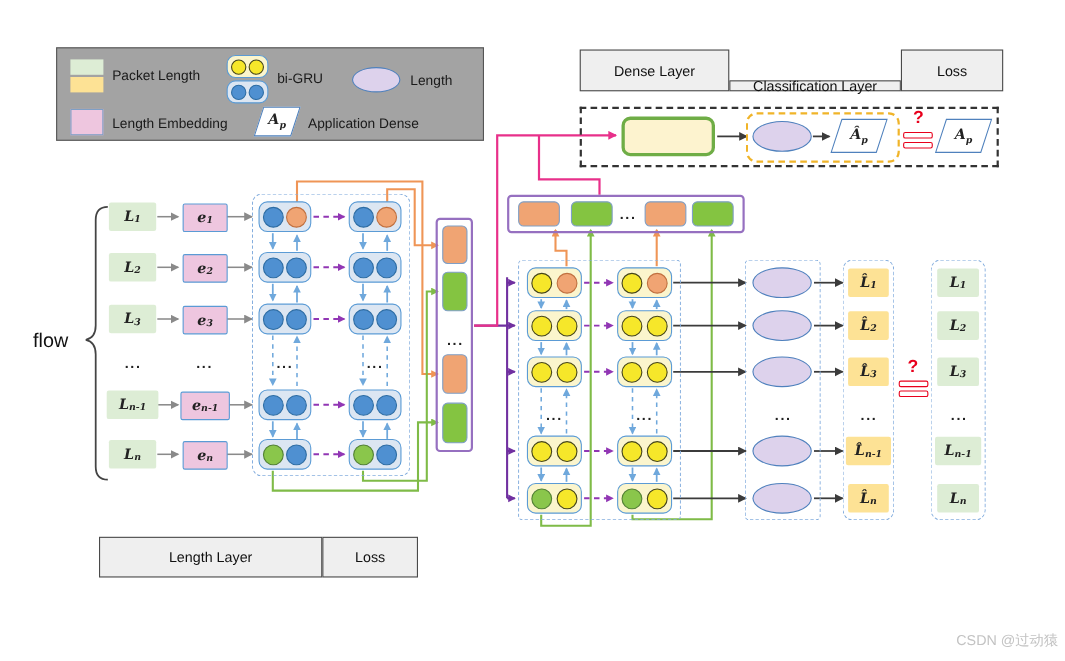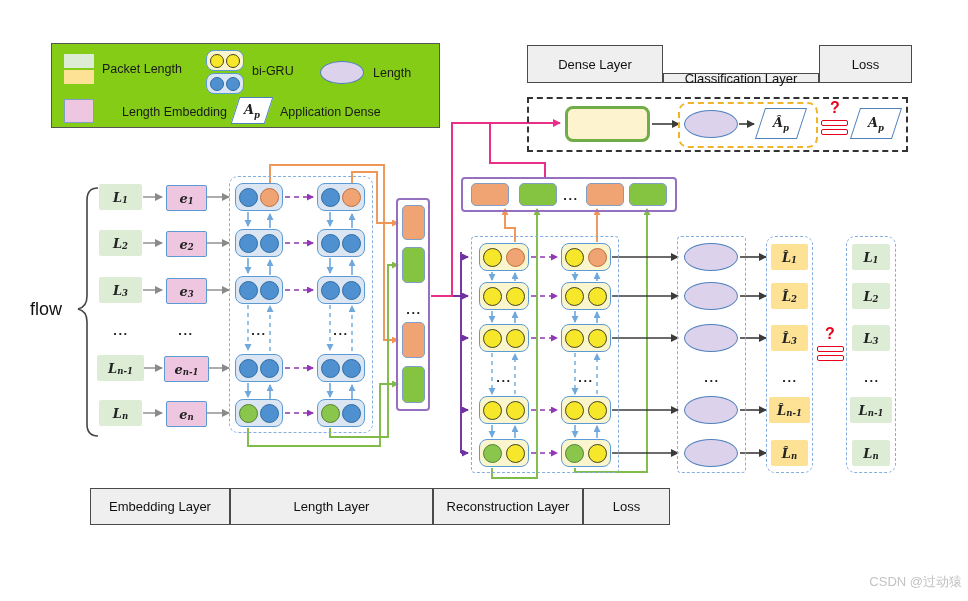--- a/index.html
+++ b/index.html
@@ -63,21 +63,21 @@
   .odash{position:absolute;border:2.5px dashed var(--orange_dash_border);border-radius:10px;box-sizing:border-box;}
   .para{position:absolute;border:1.5px solid #4f81bd;background:#fff;transform:skewX(-18deg);
         display:flex;align-items:center;justify-content:center;box-sizing:border-box;}
   .para .inner{transform:skewX(18deg);font:bold italic 13px "DejaVu Serif",serif;}
   .para .inner sub{font-size:8.5px;}
 
   .qmark{position:absolute;color:var(--red);font:bold 16px "Liberation Sans",sans-serif;transform:translate(-50%,-50%);}
   .eqbar{position:absolute;height:6px;border:1.8px solid var(--red);background:#fff;border-radius:2px;box-sizing:border-box;}
 
   
-  .legend{position:absolute;left:51px;top:43px;width:389px;height:85px;background:#84cc16;
+  .legend{position:absolute;left:51px;top:43px;width:389px;height:85px;background:#a3a3a3;
           border:1.8px solid #555;box-sizing:border-box;}
   .swatch{position:absolute;box-sizing:border-box;}
 
   .flow{position:absolute;left:30px;top:299px;font-size:18px;color:#111;}
 
   .caption{position:absolute;left:0;right:0;top:555px;text-align:center;
            font-family:"Liberation Serif",serif;font-size:14.5px;color:#111;white-space:pre;}
   .watermark{position:absolute;right:6px;top:573px;font-size:13px;color:#c3c3c3;}
 
   
@@ -222,21 +222,21 @@
 
     <path class="ln black" marker-end="url(#aBlack)" d="M652,124 H679"></path>
     <path class="ln black" marker-end="url(#aBlack)" d="M739,124 H754"></path>
   </svg>
 
   <div class="legend">
     <div class="swatch" style="left:12px;top:10px;width:30px;height:14px;background:var(--packet_green);"></div>
     <div class="swatch" style="left:12px;top:26px;width:30px;height:14px;background:var(--recon_yellow);"></div>
     <span class="lbl" style="left:50px;top:18px;">Packet Length</span>
     <div class="swatch" style="left:12px;top:55px;width:30px;height:24px;background:var(--embed_pink);border:1.2px solid #7f9fc6;"></div>
-    <span class="lbl" style="left:50px;top:61px;margin-left:20px;">Length Embedding</span>
+    <span class="lbl" style="left:50px;top:61px;">Length Embedding</span>
     <div class="cell mini ybg" style="left:154px;top:6px;">
       <span class="cir mini yellow"></span>
         <span class="cir mini yellow"></span>
     </div>
     <div class="cell mini bbg" style="left:154px;top:29px;">
       <span class="cir mini blue"></span>
         <span class="cir mini blue"></span>
     </div>
     <span class="lbl" style="left:200px;top:20px;">bi-GRU</span>
     <div class="para" style="left:183px;top:53px;width:34px;height:27px;">
@@ -466,20 +466,18 @@
   <div class="mbox green-box" style="left:850px;top:397px;width:42px;height:26px;">
       <span>L</span>
       <sub>n-1</sub>
     </div>
   <div class="mbox green-box" style="left:852px;top:440px;width:38px;height:26px;">
       <span>L</span>
       <sub>n</sub>
     </div>
 
   <div class="bar" style="left:90px;top:488px;height:37px;">
-    <div class="cellhdr" style="width:140px;">Embedding Layer</div>
     <div class="cellhdr" style="width:203px;">Length Layer</div>
-    <div class="cellhdr" style="width:150px;">Reconstruction Layer</div>
     <div class="cellhdr" style="width:87px;">Loss</div>
   </div>
 
   <div class="watermark">CSDN @过动猿</div>
 </div>
 
 </body></html>

